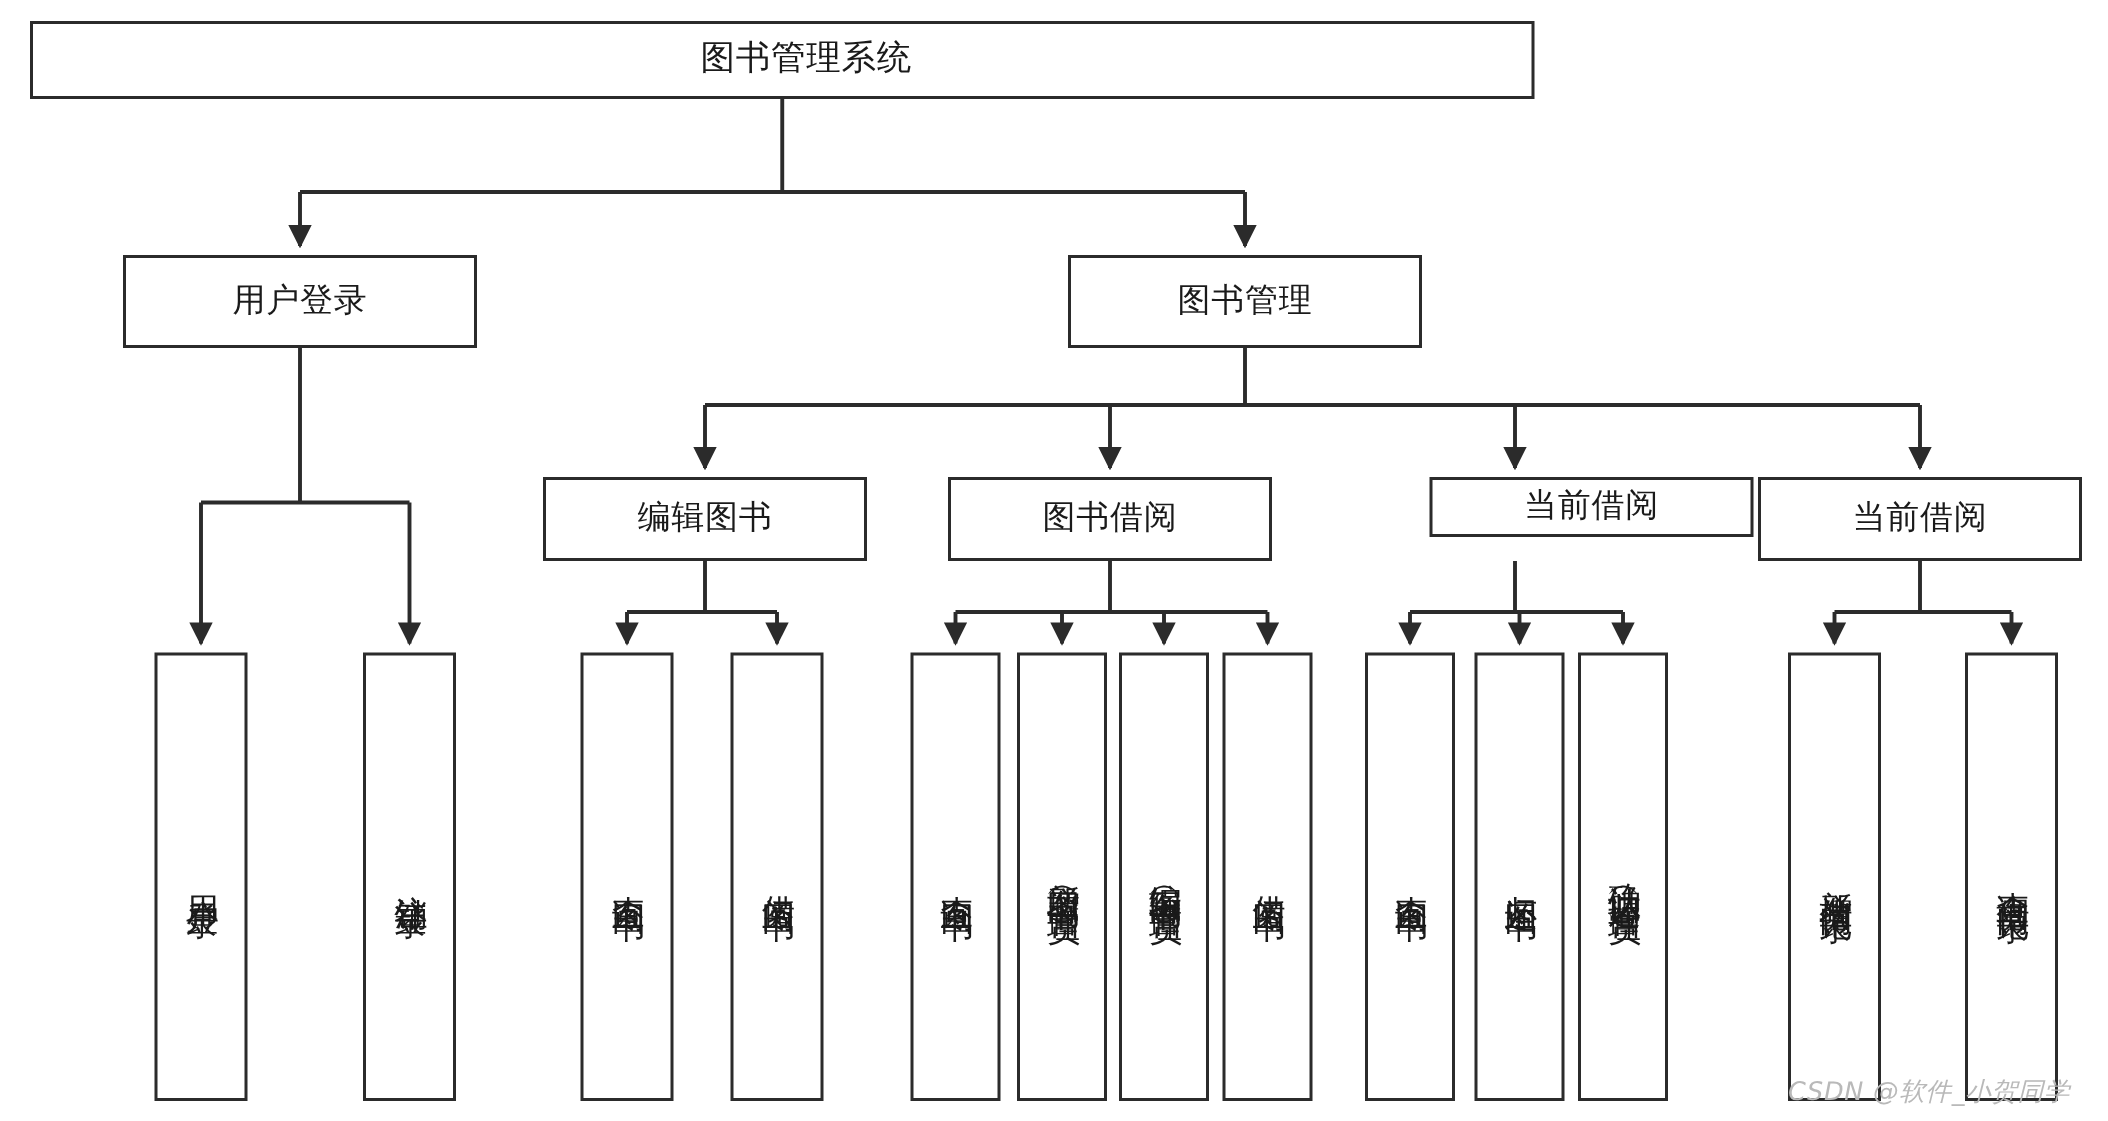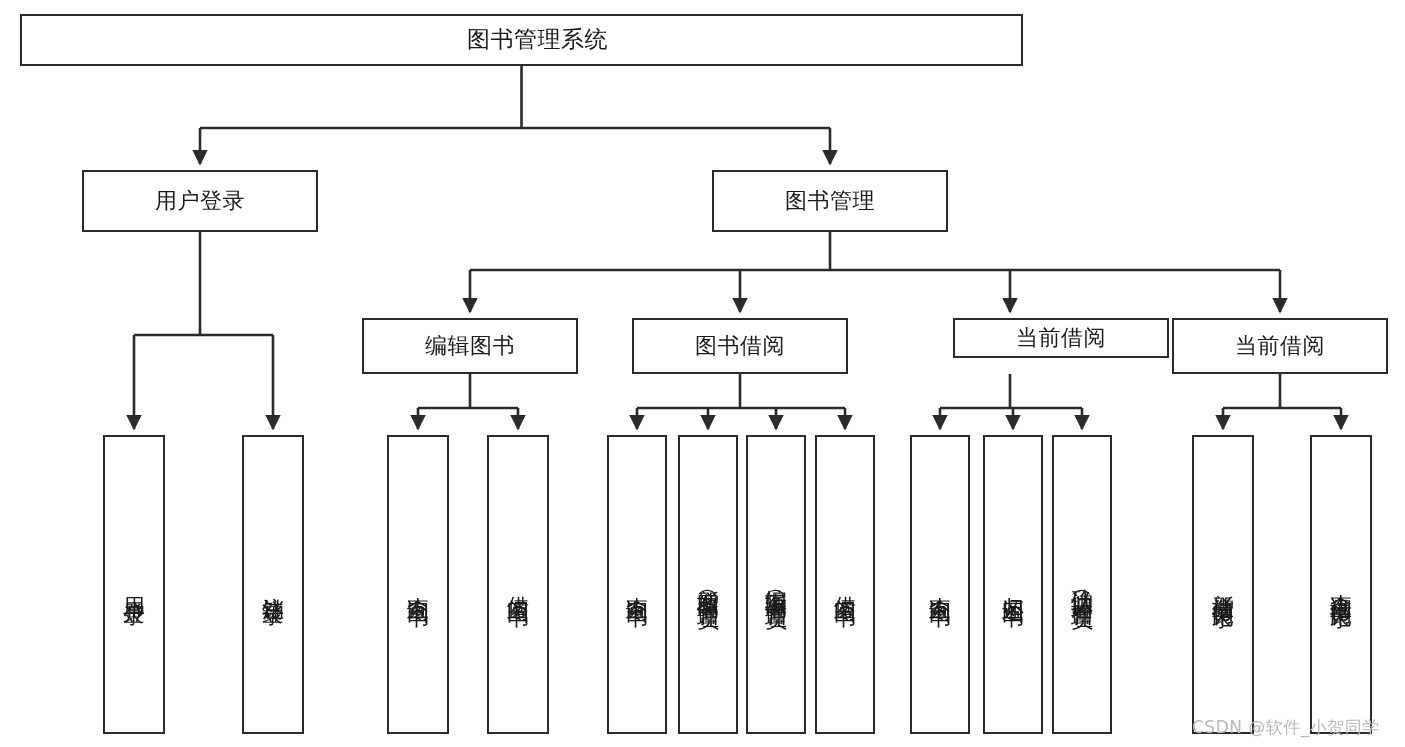--- a/index.html
+++ b/index.html
@@ -178,15 +178,15 @@
   <div class="node leaf" style="left:1052px; top:435px; width:60px; height:299px;">
     <span class="label">确认归还（管理员）</span>
   </div>
   <div class="node leaf" style="left:1192px; top:435px; width:62px; height:299px;">
     <span class="label">新增借阅记录</span>
   </div>
   <div class="node leaf" style="left:1310px; top:435px; width:62px; height:299px;">
     <span class="label">查询借阅记录</span>
   </div>
 
-  <div class="watermark" style="left:1192px; top:716px;">CSDN @软件_小贺同学</div>
+  <div class="watermark" style="left:1192px; top:716px;font-style:italic;">CSDN @软件_小贺同学</div>
 
 </div>
 
 </body></html>

